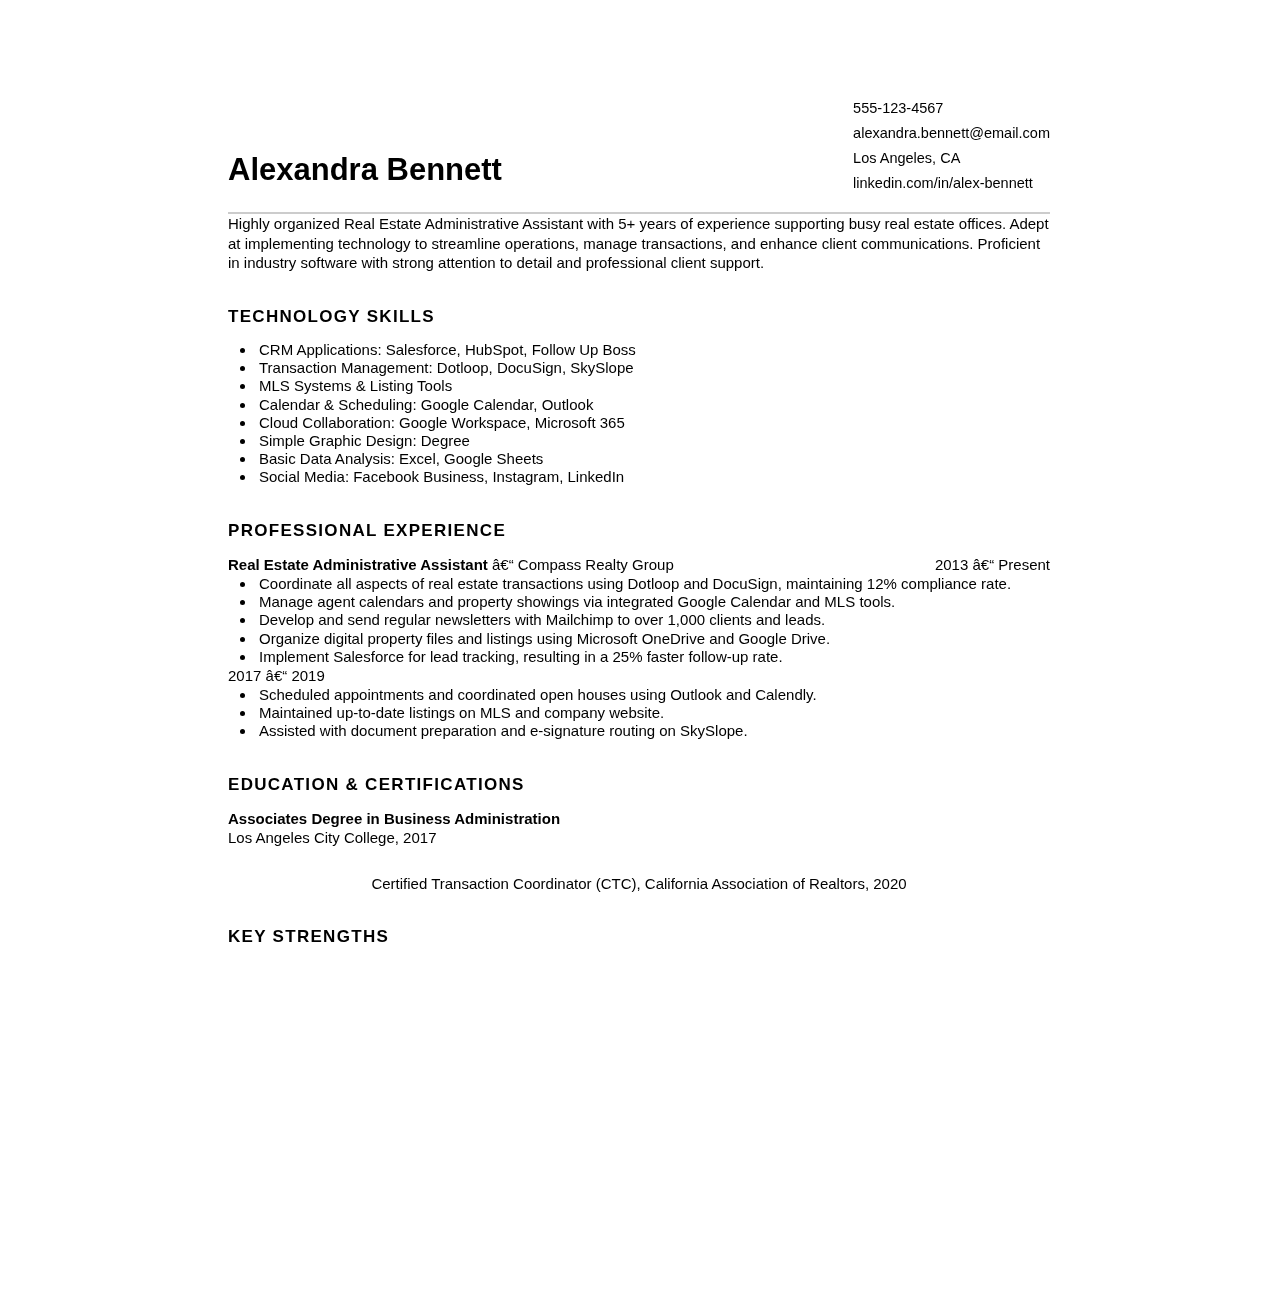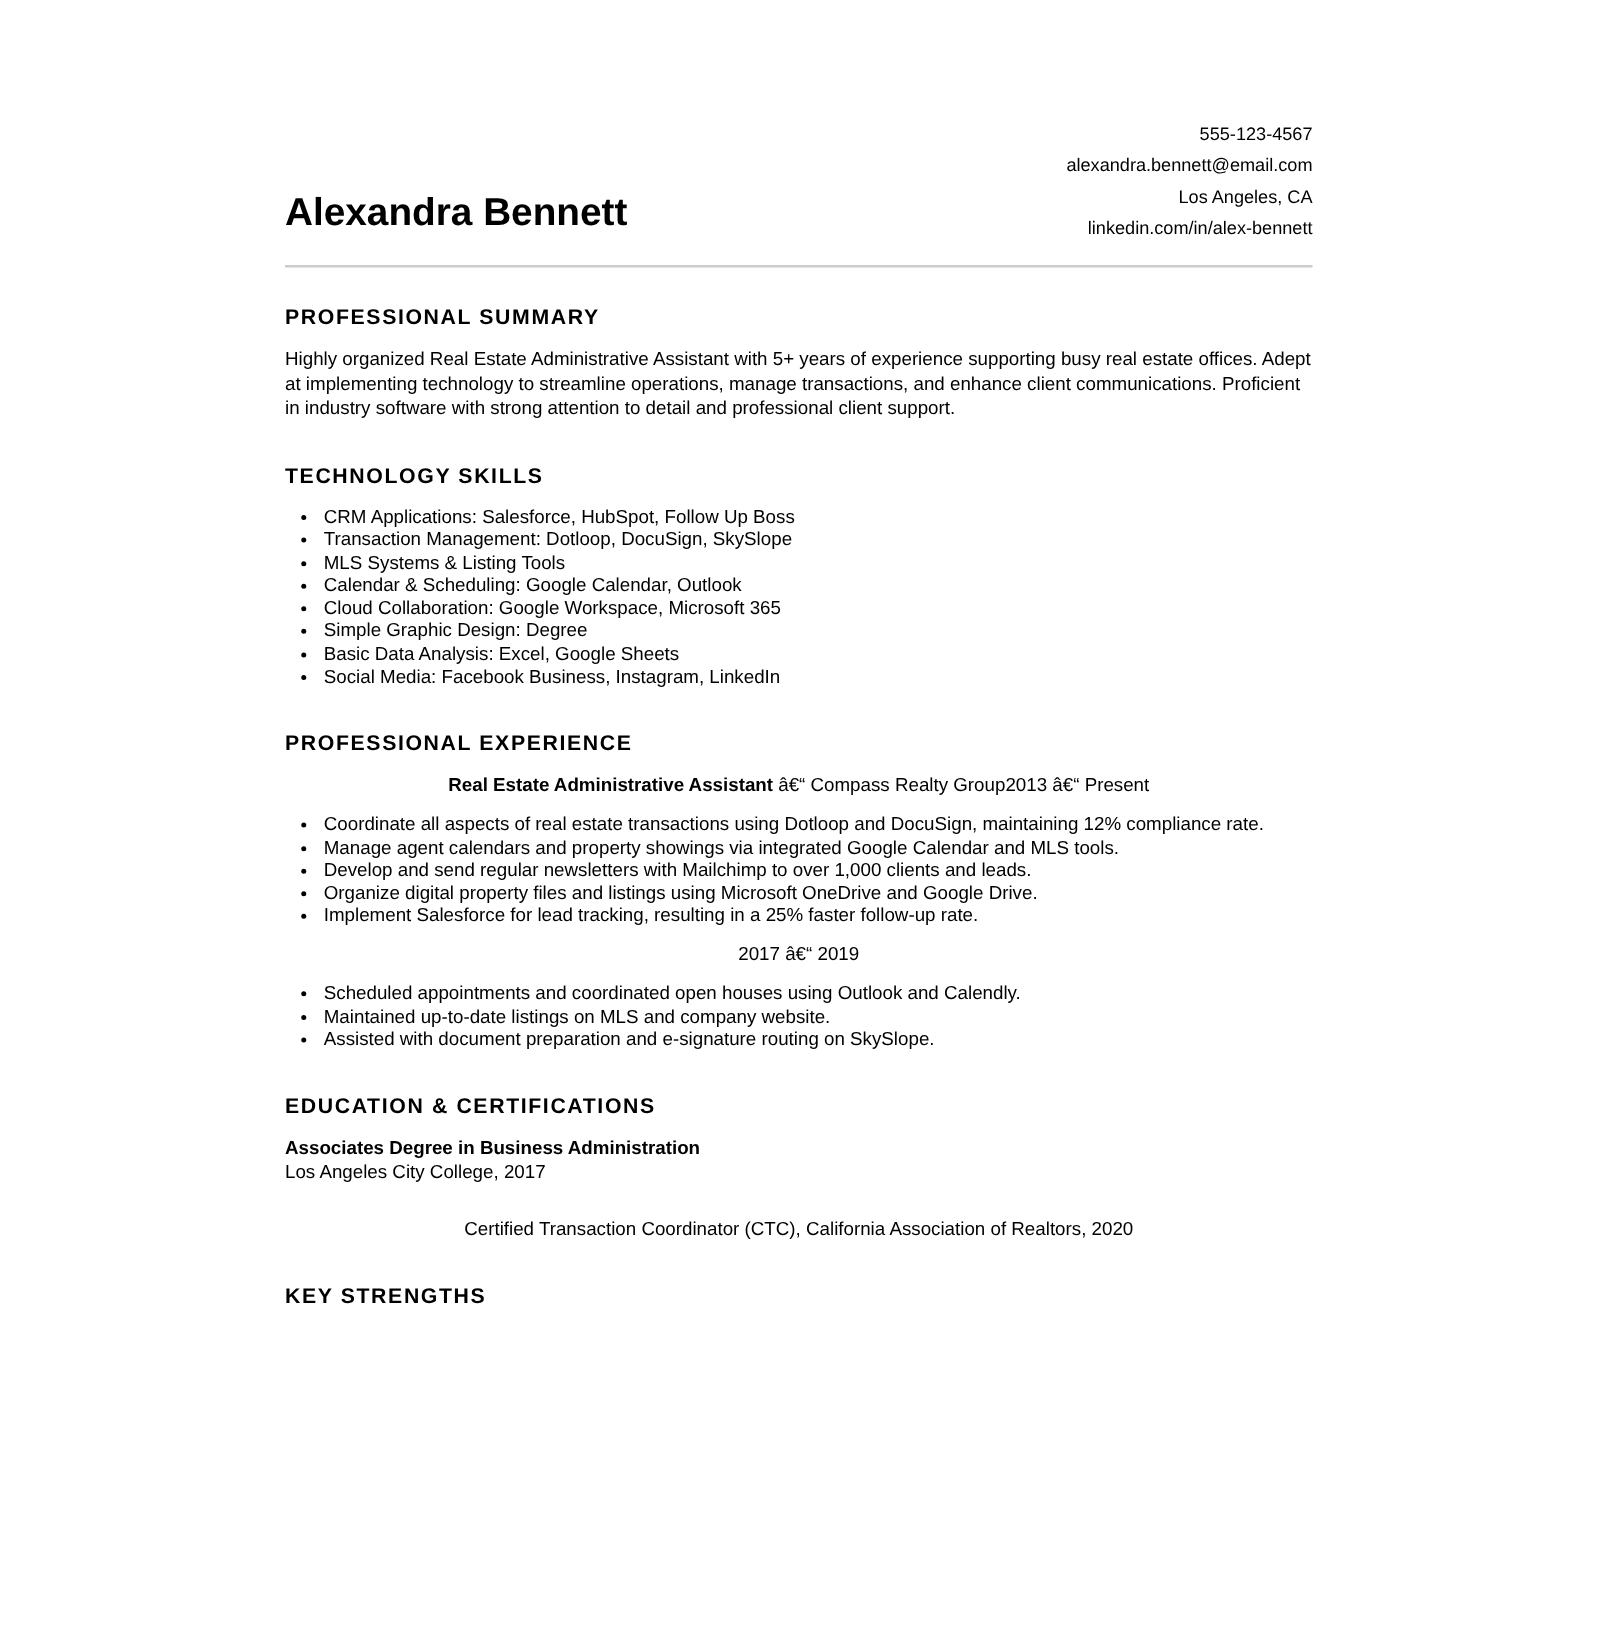--- a/index.html
+++ b/index.html
@@ -36,21 +36,20 @@
   .name {
     font-size: 31px;
     font-weight: bold;
     line-height: 1.15;
     letter-spacing: 0px;
     margin: 0;
     padding-bottom: 10px;
     white-space: nowrap;
   }
   .contact {
-    text-align: right;
     font-size: 14.5px;
     line-height: 25px;
     padding-bottom: 2px;
   }
   .contact div { white-space: nowrap; }
 
   .rule {
     border: 0;
     border-top: 2px solid #cccccc;
     margin: 14px 0 0 0;
@@ -84,25 +83,25 @@
   ul.bullets li {
     font-size: 15px;
     line-height: 18.2px;
     margin: 0;
     padding-left: 3px;
   }
 
   
   .job-head {
     display: flex;
-    justify-content: center;
+    justify-content: space-between;
     align-items: baseline;
     font-size: 15px;
     line-height: 20px;
-    margin: 12px;
+    margin: 0;
   }
   .job-left { white-space: nowrap; }
   .job-title { font-weight: bold; }
   .job-sep, .job-company { font-weight: normal; }
   .job-dates { white-space: nowrap; font-weight: normal; }
   .job-bullets { margin-top: 1px; }
   .job + .job { margin-top: 0px; }
 
   
   .edu-degree {
@@ -135,21 +134,20 @@
         <div>555-123-4567</div>
         <div>alexandra.bennett@email.com</div>
         <div>Los Angeles, CA</div>
         <div>linkedin.com/in/alex-bennett</div>
       </div>
     </div>
 
     <hr class="rule">
 
     <div class="section first-section">
-      <h2 class="section-title">PROFESSIONAL SUMMARY</h2>
       <p class="summary">Highly organized Real Estate Administrative Assistant with 5+ years of experience supporting busy real estate offices. Adept at implementing technology to streamline operations, manage transactions, and enhance client communications. Proficient in industry software with strong attention to detail and professional client support.</p>
     </div>
 
     <div class="section">
       <h2 class="section-title">TECHNOLOGY SKILLS</h2>
       <ul class="bullets">
         <li>CRM Applications: Salesforce, HubSpot, Follow Up Boss</li>
         <li>Transaction Management: Dotloop, DocuSign, SkySlope</li>
         <li>MLS Systems &amp; Listing Tools</li>
         <li>Calendar &amp; Scheduling: Google Calendar, Outlook</li>

